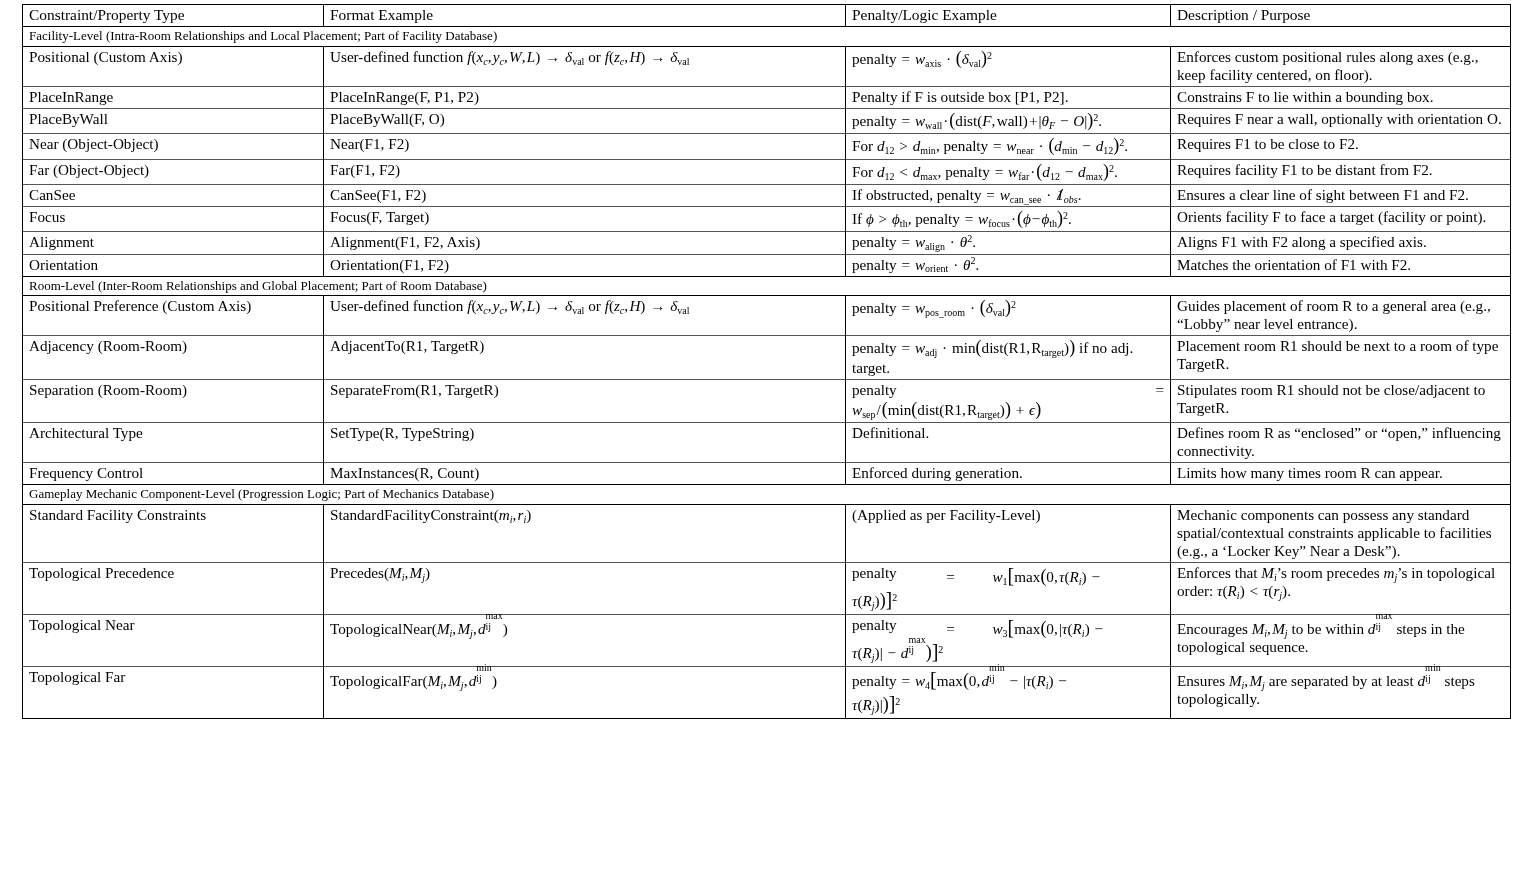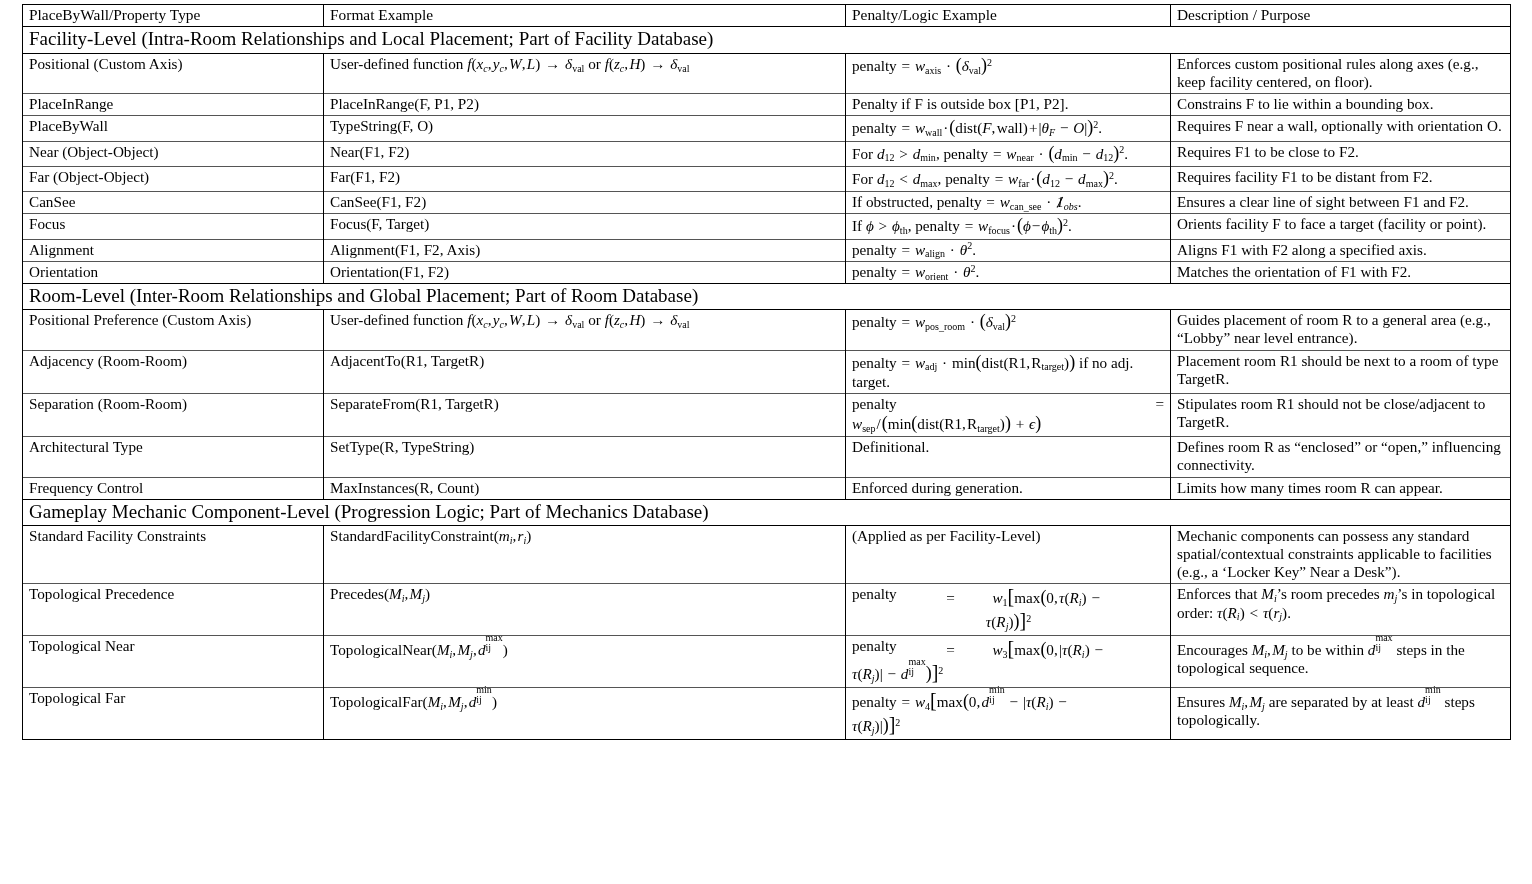--- a/index.html
+++ b/index.html
@@ -49,21 +49,21 @@
 
   th.hd {
     font-weight: bold;
     font-size: 15.4px;
     padding-top: 2px;
     padding-bottom: 3px;
   }
   td.sectionhead {
     font-weight: bold;
     text-align: center;
-    font-size: 19px;
+    font-size: 13px;
     padding-top: 2px;
     padding-bottom: 3px;
   }
   td.desc { text-align: justify; text-justify: inter-word; hyphens: manual; }
   td.pen  { text-align: justify; text-justify: inter-word; }
 
   
   .mi { font-family: "Liberation Serif", "DejaVu Serif", serif; font-style: italic; }
   .mr { font-style: normal; text-align: right; }
   .mo { font-style: normal; padding: 0 1px; }
@@ -110,21 +110,21 @@
 <table class="ctab">
   <colgroup>
         <col class="c1">
         <col class="c2">
         <col class="c3">
         <col class="c4">
       </colgroup>
   <tbody>
 
   <tr class="toprule hdr">
-    <th class="hd">PlaceByWall/Property Type</th>
+    <th class="hd">Constraint/Property Type</th>
     <th class="hd">Format Example</th>
     <th class="hd">Penalty/Logic Example</th>
     <th class="hd">Description / Purpose</th>
   </tr>
 
   <tr class="sect">
     <td class="sectionhead" colspan="4">Facility-Level (Intra-Room Relationships and Local Placement; Part of Facility Database)</td>
   </tr>
 
   <tr class="row firstafter">
@@ -136,21 +136,21 @@
 
   <tr class="row">
     <td>PlaceInRange</td>
     <td>PlaceInRange(F, P1, P2)</td>
     <td class="pen">Penalty if F is outside box [P1, P2].</td>
     <td class="desc">Constrains F to lie within a bounding box.</td>
   </tr>
 
   <tr class="row">
     <td>PlaceByWall</td>
-    <td>TypeString(F, O)</td>
+    <td>PlaceByWall(F, O)</td>
     <td class="pen">penalty <span class="mo">=</span> <span class="mi">w</span><sub class="mr">wall</sub><span class="mo">·</span><span class="bigpar">(</span>dist(<span class="mi">F</span>, wall)<span class="mo">+</span>|<span class="mi">θ<sub>F</sub></span> <span class="mo">−</span> <span class="mi">O</span>|<span class="bigpar">)</span><sup>2</sup>.</td>
     <td class="desc">Requires F near a wall, optionally with orientation O.</td>
   </tr>
 
   <tr class="row">
     <td>Near (Object-Object)</td>
     <td>Near(F1, F2)</td>
     <td class="pen">For <span class="mi">d</span><sub class="mr">12</sub> <span class="mo">&gt;</span> <span class="mi">d</span><sub class="mr">min</sub>, penalty <span class="mo">=</span> <span class="mi">w</span><sub class="mr">near</sub> <span class="mo">·</span> <span class="bigpar">(</span><span class="mi">d</span><sub class="mr">min</sub> <span class="mo">−</span> <span class="mi">d</span><sub class="mr">12</sub><span class="bigpar">)</span><sup>2</sup>.</td>
     <td class="desc">Requires F1 to be close to F2.</td>
   </tr>
@@ -242,21 +242,21 @@
     <td>StandardFacilityConstraint(<span class="mi">m<sub>i</sub></span>, <span class="mi">r<sub>i</sub></span>)</td>
     <td class="pen">(Applied as per Facility-Level)</td>
     <td class="desc">Mechanic components can possess any standard spatial/contextual constraints applicable to facilities (e.g., a ‘Locker Key” Near a Desk”).</td>
   </tr>
 
   <tr class="row">
     <td>Topological Precedence</td>
     <td>Precedes(<span class="mi">M<sub>i</sub></span>, <span class="mi">M<sub>j</sub></span>)</td>
     <td class="pen">
             <span style="display:block;"><span style="float:left;">penalty</span><span style="float:none; margin-left:3.2em;"><span class="mo">=</span></span><span style="margin-left:2.4em;"><span class="mi">w</span><sub class="mr">1</sub><span class="bigbrk">[</span>max<span class="bigpar">(</span>0, <span class="mi">τ</span>(<span class="mi">R<sub>i</sub></span>) <span class="mo">−</span></span></span>
-            <span style="display:block; clear:both;text-align:center;"><span class="mi">τ</span>(<span class="mi">R<sub>j</sub></span>)<span class="bigpar">)</span><span class="bigbrk">]</span><sup>2</sup></span>
+            <span style="display:block; clear:both;"><span class="mi">τ</span>(<span class="mi">R<sub>j</sub></span>)<span class="bigpar">)</span><span class="bigbrk">]</span><sup>2</sup></span>
           </td>
     <td class="desc">Enforces that <span class="mi">M<sub>i</sub></span>’s room precedes <span class="mi">m<sub>j</sub></span>’s in topological order: <span class="mi">τ</span>(<span class="mi">R<sub>i</sub></span>) <span class="mo">&lt;</span> <span class="mi">τ</span>(<span class="mi">r<sub>j</sub></span>).</td>
   </tr>
 
   <tr class="row">
     <td>Topological Near</td>
     <td>TopologicalNear(<span class="mi">M<sub>i</sub></span>, <span class="mi">M<sub>j</sub></span>, <span class="mi">d</span><span class="subsup"><span class="up">max</span><span class="dn">ij</span></span>)</td>
     <td class="pen">
             <span style="display:block;"><span style="float:left;">penalty</span><span style="margin-left:3.2em;"><span class="mo">=</span></span><span style="margin-left:2.4em;margin-top:25px;"><span class="mi">w</span><sub class="mr">3</sub><span class="bigbrk">[</span>max<span class="bigpar">(</span>0, |<span class="mi">τ</span>(<span class="mi">R<sub>i</sub></span>) <span class="mo">−</span></span></span>
             <span style="display:block; clear:both;"><span class="mi">τ</span>(<span class="mi">R<sub>j</sub></span>)| <span class="mo">−</span> <span class="mi">d</span><span class="subsup"><span class="up">max</span><span class="dn">ij</span></span><span class="bigpar">)</span><span class="bigbrk">]</span><sup>2</sup></span>

